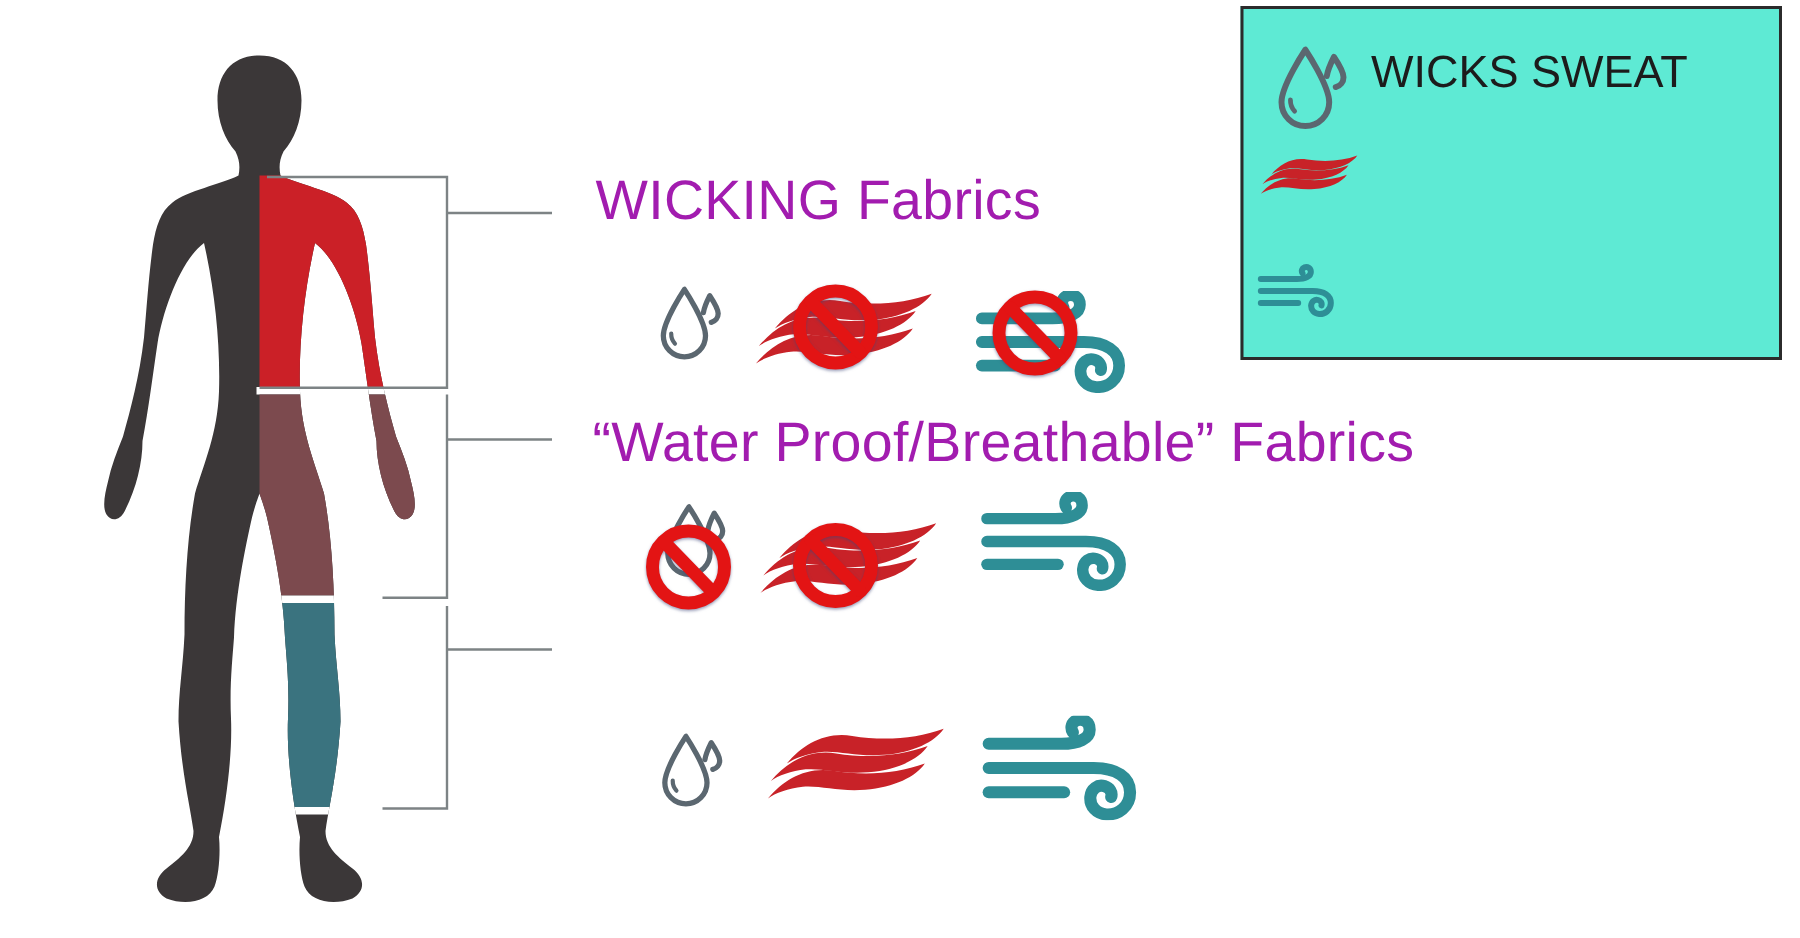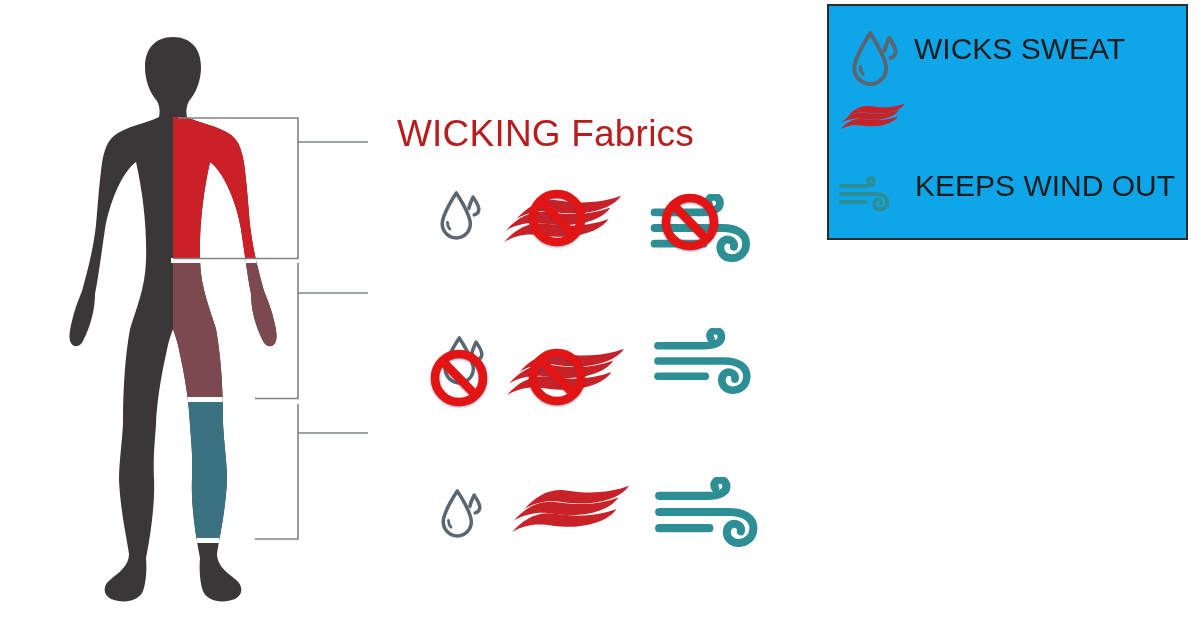--- a/index.html
+++ b/index.html
@@ -2,26 +2,26 @@
 <html><head>
 <meta charset="utf-8">
 <style>
   html,body{margin:0;padding:0;background:#ffffff;}
   #canvas{
     position:relative;width:1200px;height:625px;background:#ffffff;
     font-family:"Liberation Sans","DejaVu Sans",sans-serif;overflow:hidden;
   }
   .abs{position:absolute;}
   .heading{
-    color:#b91c1c;font-size:37px;line-height:40px;white-space:nowrap;
+    color:#a21caf;font-size:37px;line-height:40px;white-space:nowrap;
     letter-spacing:0.2px;
   }
   .legend-box{
     position:absolute;left:827px;top:4px;width:361px;height:236px;
-    border:2px solid #2b2b2b;background:#0ea5e9;box-sizing:border-box;
+    border:2px solid #2b2b2b;background:#5eead4;box-sizing:border-box;
   }
   .legend-label{
     position:absolute;color:#1c1c1c;font-size:30px;line-height:32px;white-space:nowrap;
   }
   .nosign{filter:drop-shadow(0 1px 1px rgba(60,70,120,0.55));}
   svg{display:block;}
 </style>
 </head>
 <body>
 
@@ -95,20 +95,21 @@
   <svg class="abs nosign" style="left:528px;top:189px" width="58" height="58">
       <use href="#sym-nosign"></use>
     </svg>
   <svg class="abs" style="left:644px;top:194px" width="117" height="68">
       <use href="#sym-wind"></use>
     </svg>
   <svg class="abs nosign" style="left:661px;top:193px" width="58" height="58">
       <use href="#sym-nosign"></use>
     </svg>
 
+  <div class="abs heading" style="left:395px;top:275px">“Water Proof/Breathable” Fabrics</div>
   <svg class="abs" style="left:441px;top:326px" width="45" height="66">
       <use href="#sym-drop"></use>
     </svg>
   <svg class="abs nosign" style="left:430px;top:349px" width="58" height="58">
       <use href="#sym-nosign"></use>
     </svg>
   <svg class="abs" style="left:506px;top:346px" width="122" height="54">
       <use href="#sym-heat"></use>
     </svg>
   <svg class="abs nosign" style="left:528px;top:348px" width="58" height="58">
@@ -132,16 +133,15 @@
     <svg class="abs" style="left:19px;top:20px" width="54" height="62">
         <use href="#sym-drop"></use>
       </svg>
     <div class="legend-label" style="left:85px;top:27px">WICKS SWEAT</div>
     <svg class="abs" style="left:11px;top:96px" width="67" height="30">
         <use href="#sym-heat"></use>
       </svg>
     <svg class="abs" style="left:8px;top:167px" width="56" height="42">
         <use href="#sym-wind"></use>
       </svg>
-    <div class="legend-label" style="left:86px;top:164px">KEEPS WIND OUT</div>
   </div>
 
 </div>
 
 </body></html>

